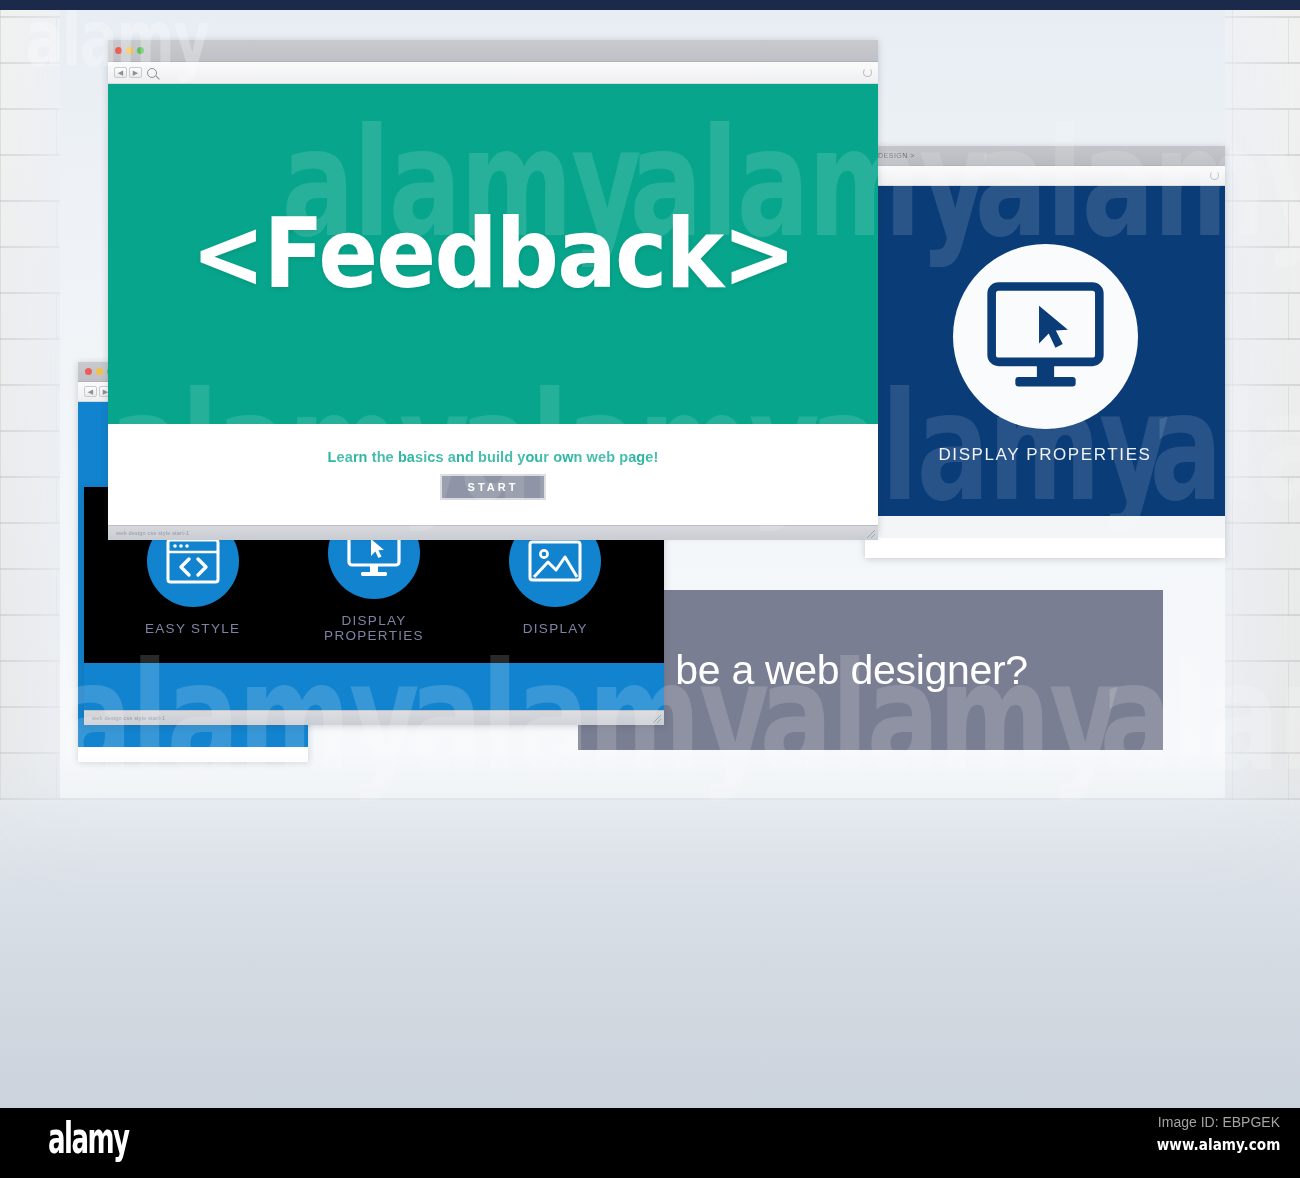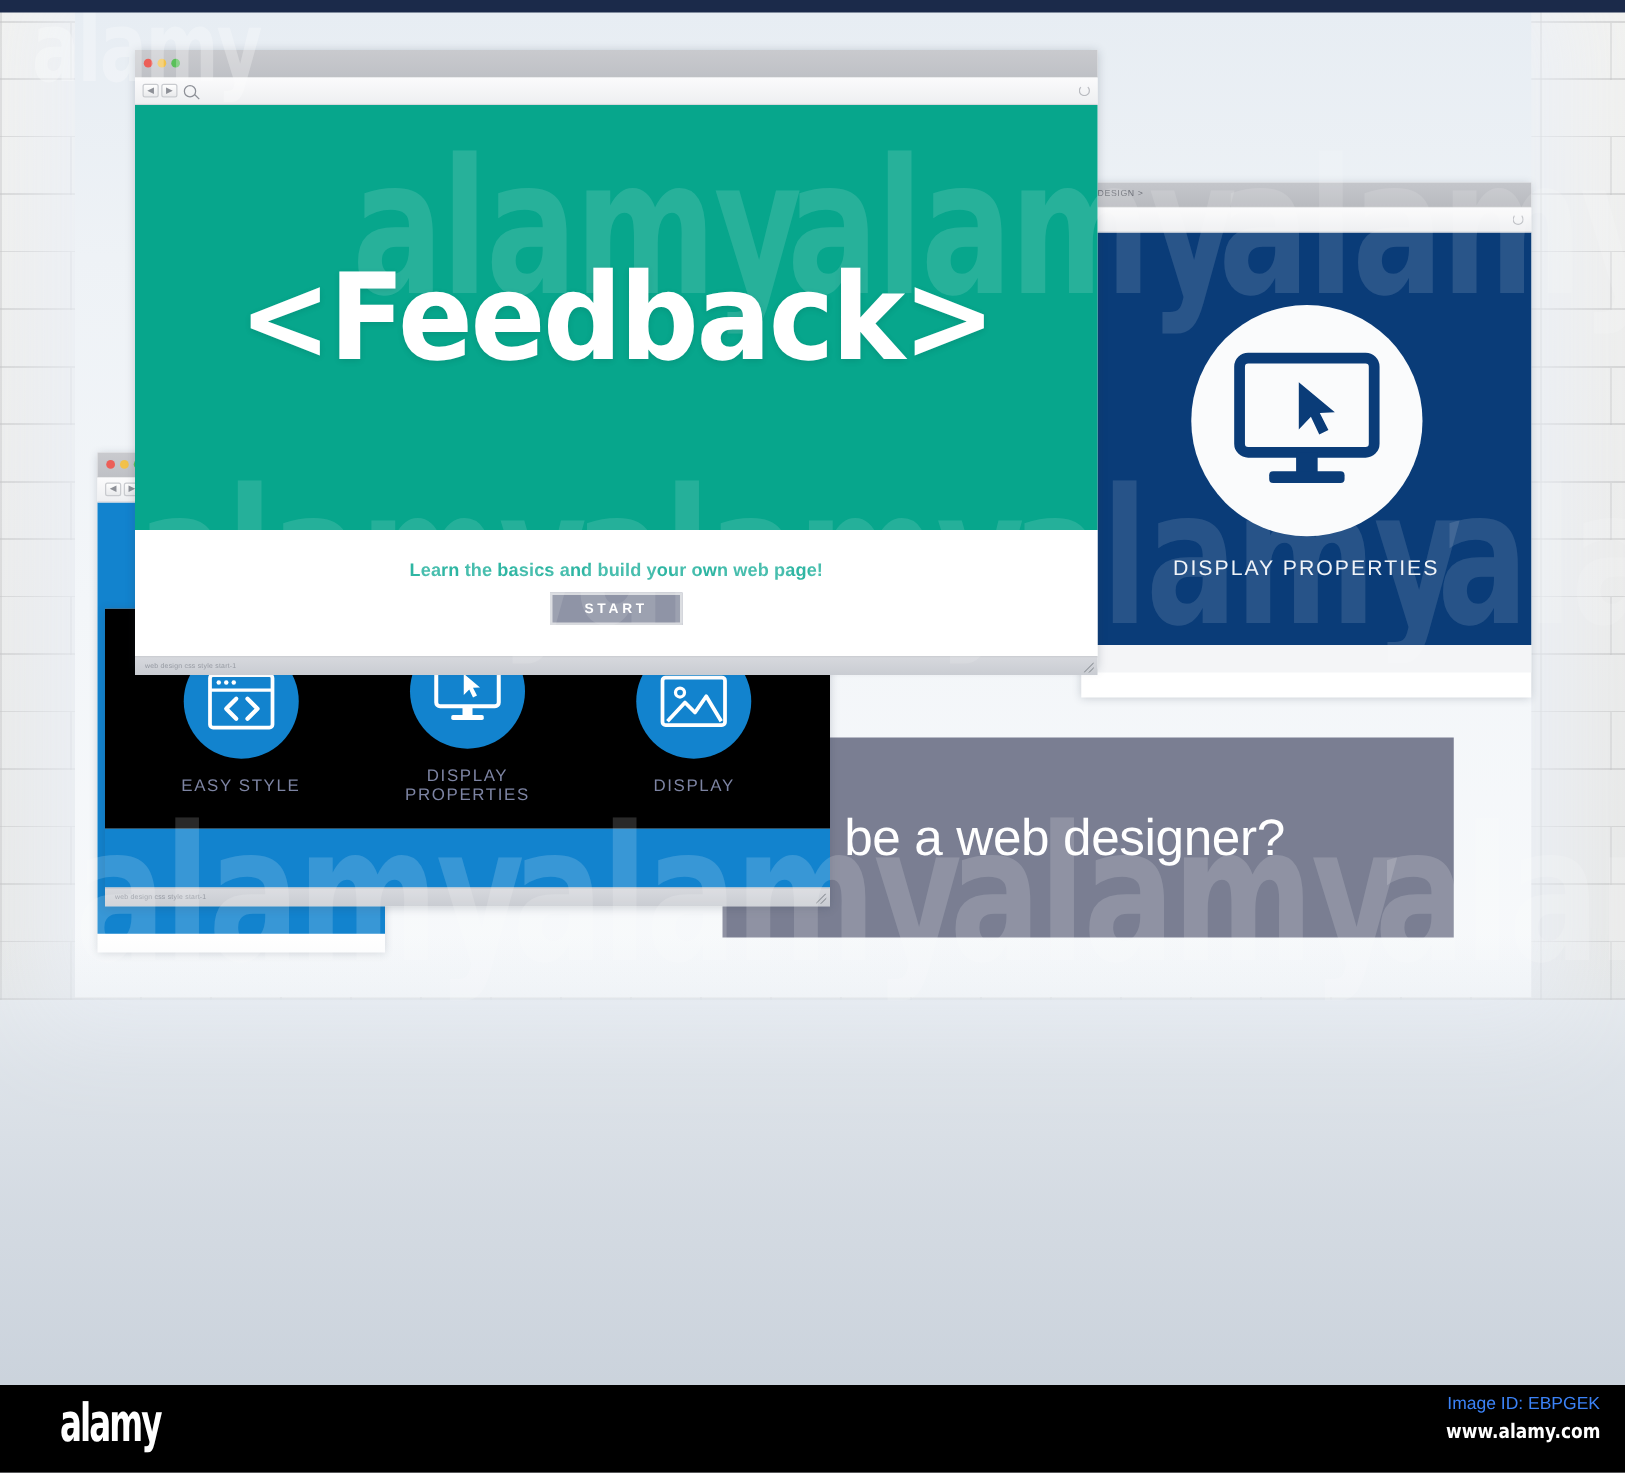--- a/index.html
+++ b/index.html
@@ -218,21 +218,21 @@
   #alamy-logo {
     position:absolute; left:48px; top:6px;
     font-family:"DejaVu Sans", sans-serif;
     font-weight:bold; font-size:42px; color:#fff;
     letter-spacing:-2.5px;
     transform: scaleX(.62);
     transform-origin: left center;
   }
   #img-id {
     position:absolute; right:20px; top:6px;
-    font-size:14px; color:#3b82f6;
+    font-size:14px; color:#a3a3a3;
   }
   #alamy-url {
     position:absolute; right:20px; top:27px;
     font-family:"DejaVu Sans", sans-serif;
     font-weight:bold; font-size:16px; color:#fff;
     transform: scaleX(.85); transform-origin: right center;
   }
 
   
   .wm {

